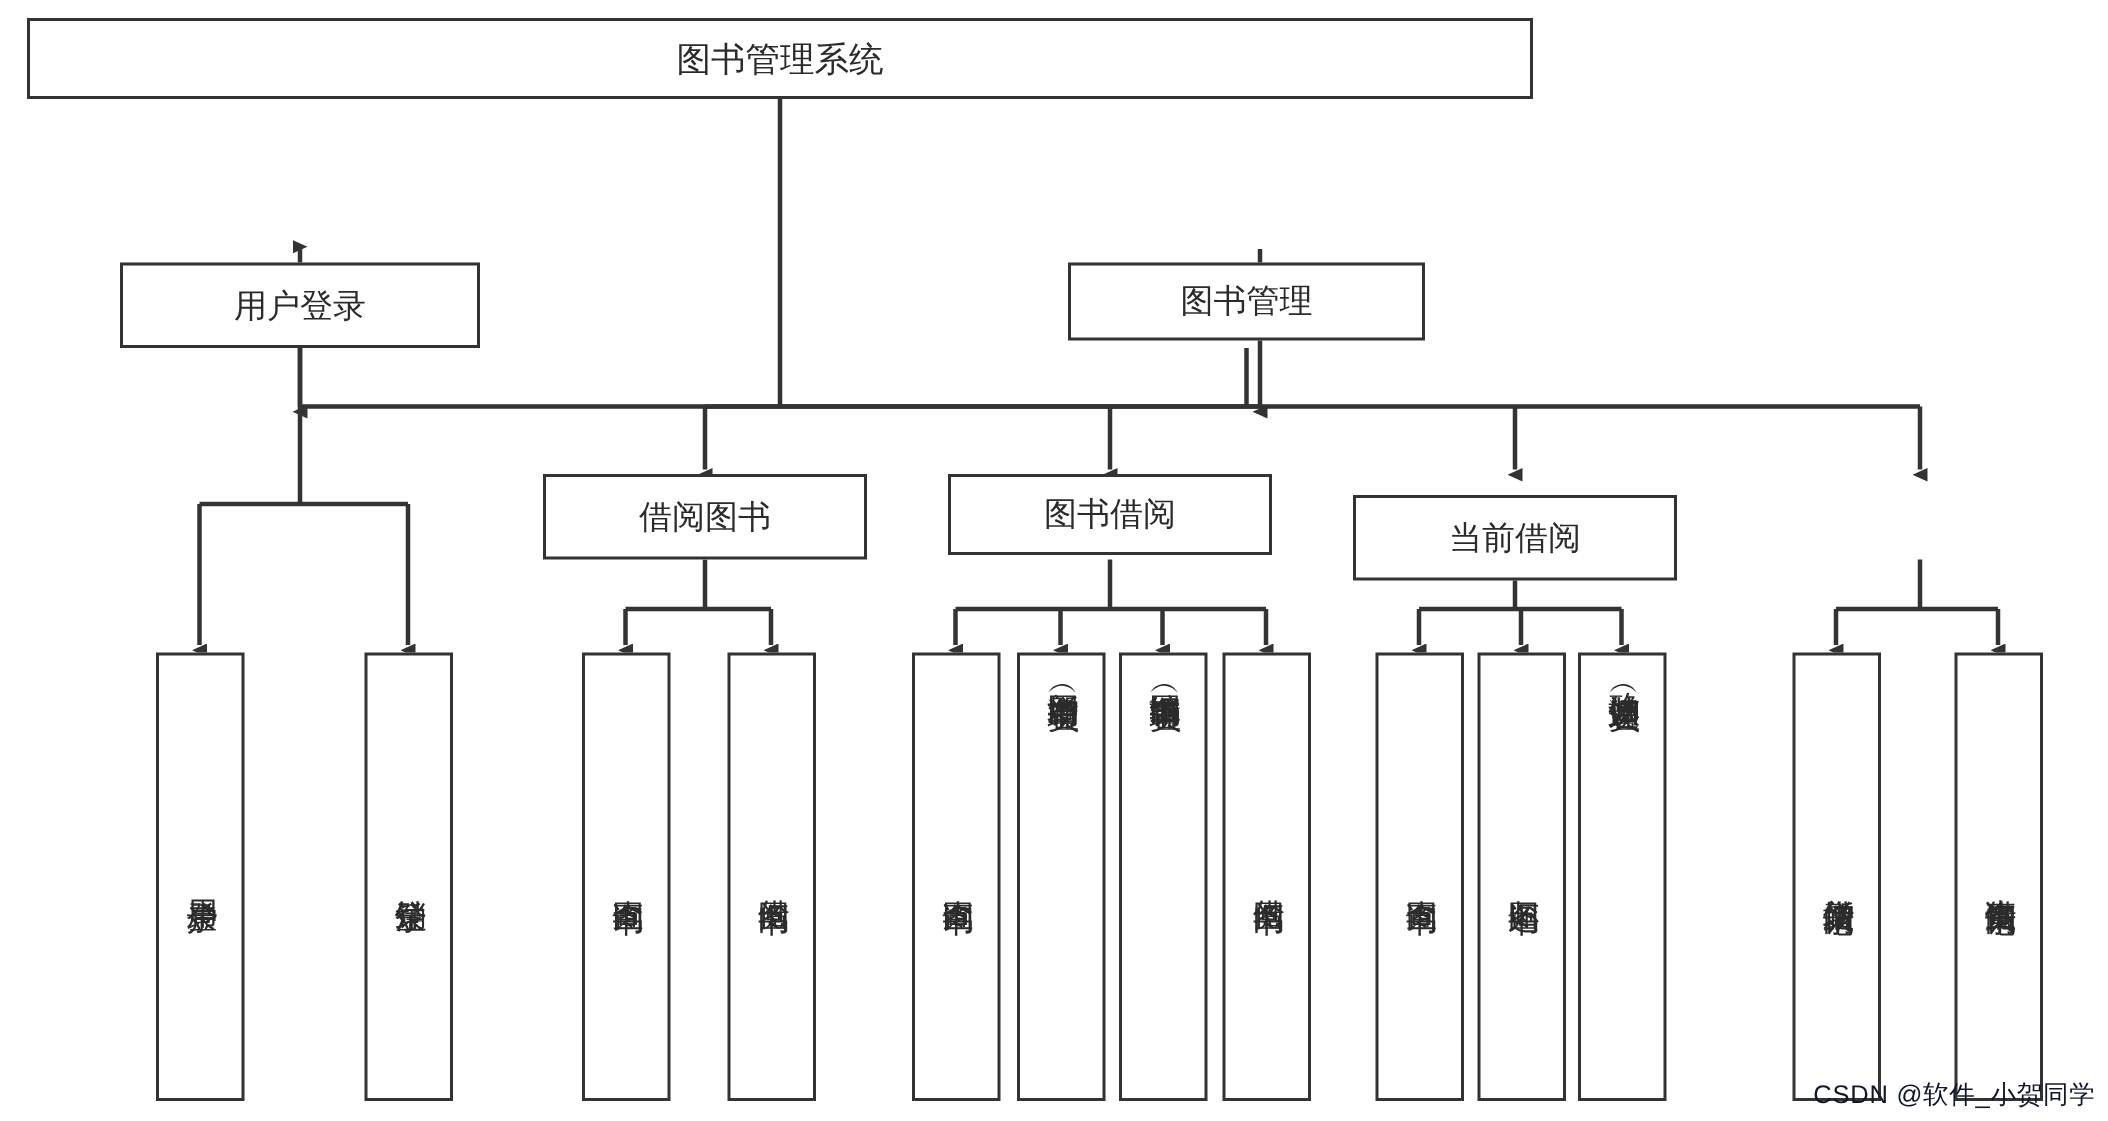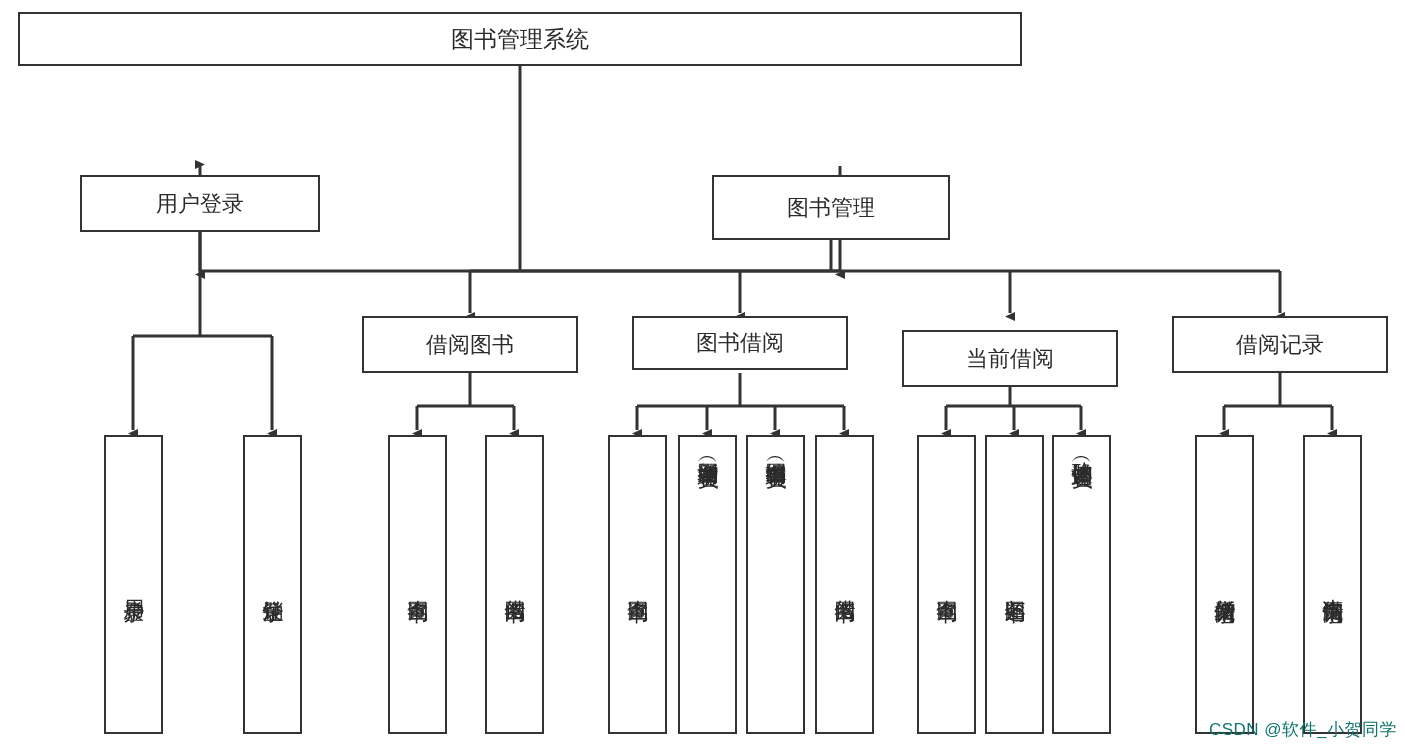--- a/index.html
+++ b/index.html
@@ -60,21 +60,21 @@
   }
   .leaf.center-text {
     align-items: center;
     padding-top: 0;
   }
   .watermark {
     position: absolute;
     right: 8px;
     bottom: 6px;
     font-size: 17px;
-    color: #0f766e;
+    color: #0f172a;
     letter-spacing: 0.5px;
     white-space: nowrap;
   }
 </style>
 </head>
 <body>
 
 <div id="canvas">
 
   <svg class="wires" viewBox="0 0 1405 747">
@@ -143,36 +143,33 @@
     </g>
   </svg>
 
   <div class="node root" style="left:18px; top:12px; width:1004px; height:54px;">
     <span>图书管理系统</span>
   </div>
 
   <div class="node lvl1" style="left:80px; top:175px; width:240px; height:57px;">
     <span>用户登录</span>
   </div>
-  <div class="node lvl1" style="left:712px; top:175px; width:238px; height:65px;">
+  <div class="node lvl1" style="left:712px; top:175px; width:238px; height:52px;">
     <span>图书管理</span>
   </div>
 
   <div class="node lvl2" style="left:362px; top:316px; width:216px; height:57px;">
     <span>借阅图书</span>
   </div>
   <div class="node lvl2" style="left:632px; top:316px; width:216px; height:54px;">
     <span>图书借阅</span>
   </div>
   <div class="node lvl2" style="left:902px; top:316px; width:216px; height:57px;margin-top:14px;">
     <span>当前借阅</span>
   </div>
-  <div class="node lvl2" style="left:1172px; top:316px; width:216px; height:57px;">
-    <span>借阅记录</span>
-  </div>
 
   <div class="node leaf center-text" style="left:104px; top:435px; width:59px; height:299px;">
     <span class="vtext">用户登录</span>
   </div>
   <div class="node leaf center-text" style="left:243px; top:435px; width:59px; height:299px;">
     <span class="vtext">注销登录</span>
   </div>
 
   <div class="node leaf center-text" style="left:388px; top:435px; width:59px; height:299px;">
     <span class="vtext">查询图书</span>

